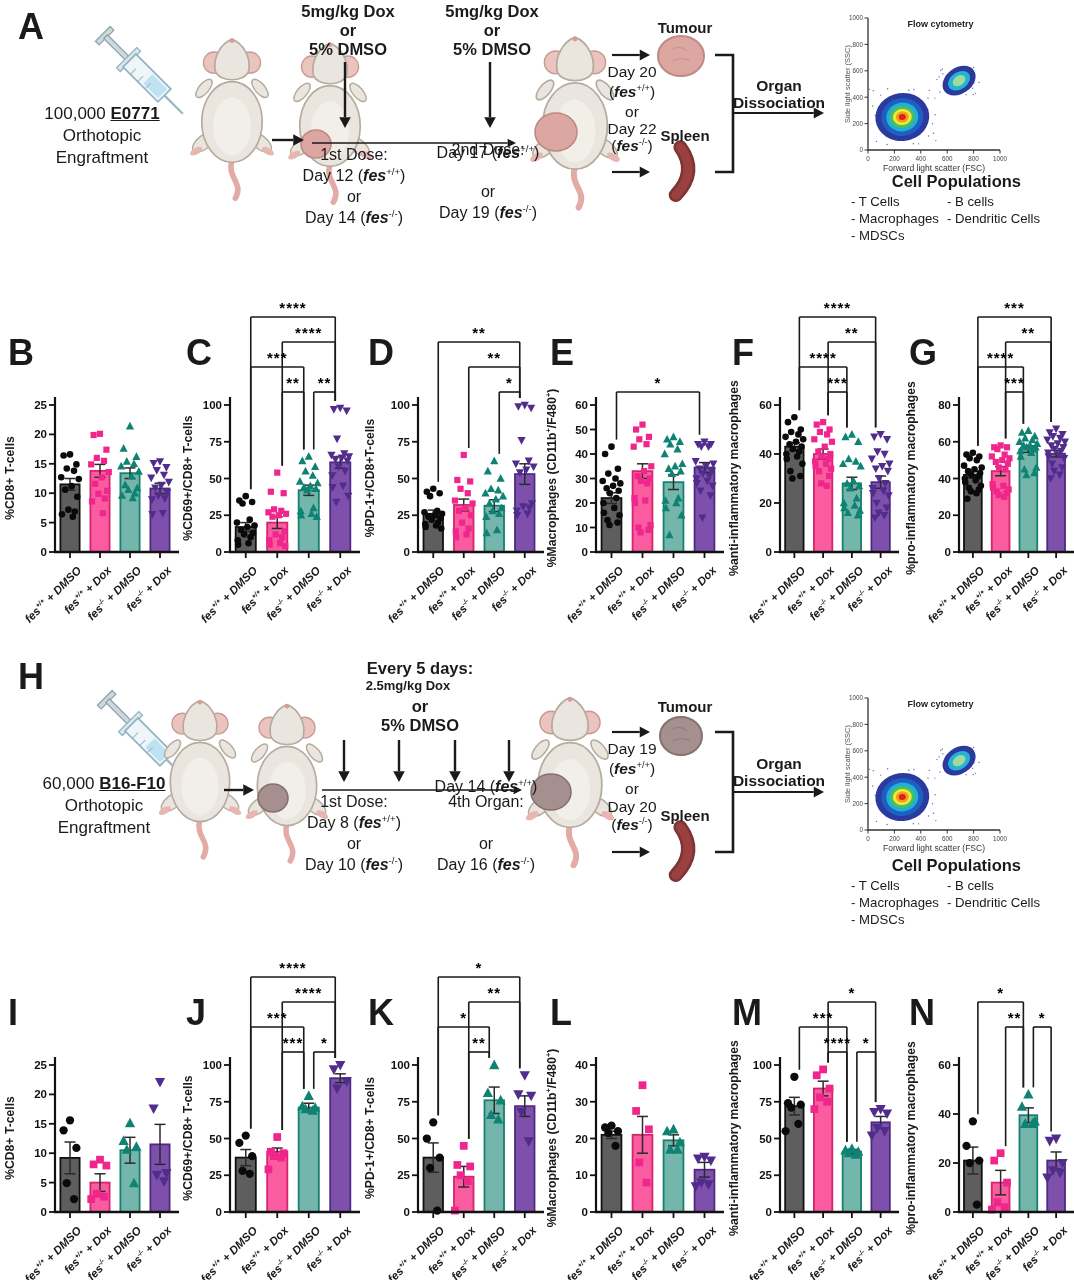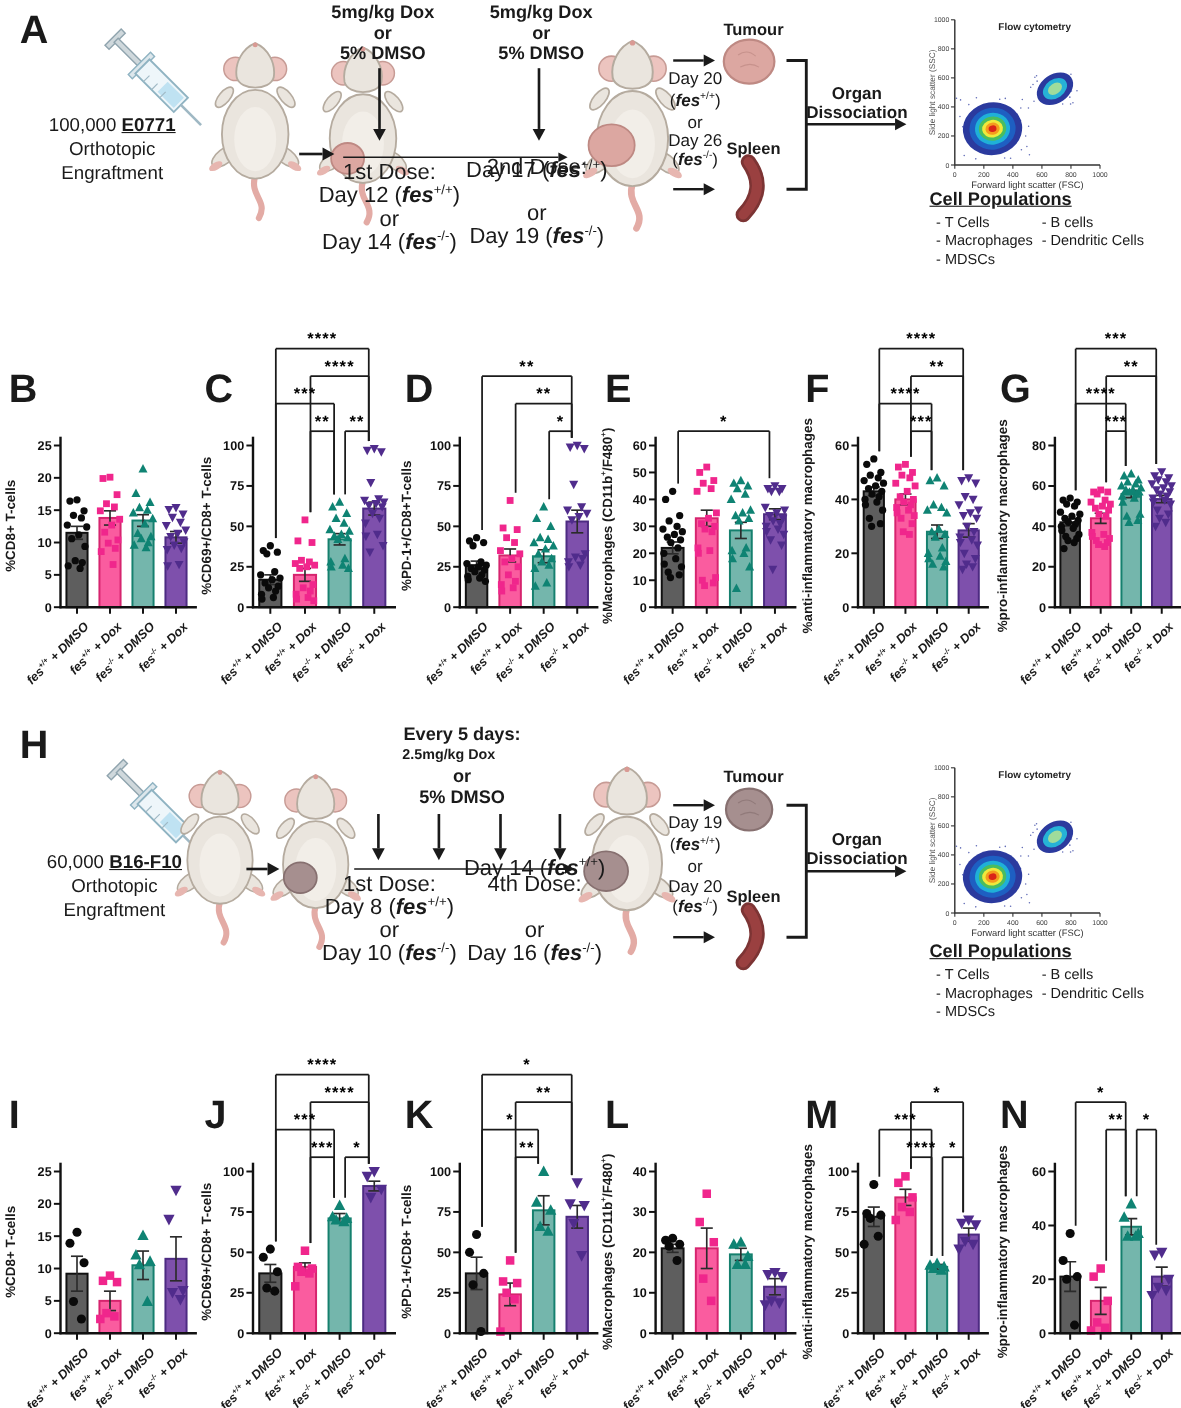--- a/index.html
+++ b/index.html
@@ -1,27 +1,27 @@
 <!DOCTYPE html>
 <html><head>
 <meta charset="utf-8">
 <style>
   html,body{margin:0;padding:0;background:#fff;}
   #figure{position:relative;width:1074px;height:1280px;background:#ffffff;overflow:hidden;
           font-family:"Liberation Sans",sans-serif;color:#1a1a1a;}
   .abs{position:absolute;}
-  .t{position:absolute;line-height:1.18;white-space:nowrap;text-align:center;font-size:20px;}
+  .t{position:absolute;line-height:1.18;white-space:nowrap;text-align:center;font-size:16px;}
   .tb{font-weight:700;}
   .small{font-size:13.2px;white-space:nowrap;text-align:left;}
   .plab{position:absolute;font-size:36px;font-weight:900;letter-spacing:0;}
   .bu{font-weight:700;text-decoration:underline;}
   sup{font-size:60%;vertical-align:super;line-height:0;}
   i{font-style:italic;}
   .t i{font-weight:700;}
-  .cpt{position:absolute;font-size:16.5px;font-weight:800;text-decoration:underline;text-align:left;}
+  .cpt{position:absolute;font-size:16.5px;font-weight:800;text-align:right;}
   .chart{position:absolute;height:340px;overflow:visible;}
   .chart .letter{position:absolute;left:6px;top:44px;font-size:36px;font-weight:900;}
   .chart .ylab{position:absolute;height:22px;text-align:center;font-weight:700;font-size:12.2px;
                transform:rotate(-90deg);white-space:nowrap;}
   .chart .xlab{position:absolute;width:96px;text-align:right;font-size:11.5px;font-weight:700;
                font-style:italic;transform:rotate(-45deg);transform-origin:100% 0;white-space:nowrap;}
   svg text{font-family:"Liberation Sans",sans-serif;}
 </style>
 </head>
 <body>
@@ -233,21 +233,21 @@
   <div class="t" style="left:286px;top:209px;width:136px">Day 14 (<i>fes</i><sup>-/-</sup>)</div>
 
   <div class="t" style="left:420px;top:141px;width:136px">2nd Dose:</div>
   <div class="t" style="left:420px;top:144px;width:136px">Day 17 (<i>fes</i><sup>+/+</sup>)</div>
   <div class="t" style="left:420px;top:183px;width:136px">or</div>
   <div class="t" style="left:420px;top:204px;width:136px">Day 19 (<i>fes</i><sup>-/-</sup>)</div>
 
   <div class="t" style="left:597px;top:63px;width:70px;font-size:15.5px">Day 20</div>
   <div class="t" style="left:597px;top:83px;width:70px;font-size:15.5px">(<i>fes</i><sup>+/+</sup>)</div>
   <div class="t" style="left:597px;top:103px;width:70px;font-size:15.5px">or</div>
-  <div class="t" style="left:597px;top:120px;width:70px;font-size:15.5px">Day 26</div>
+  <div class="t" style="left:597px;top:120px;width:70px;font-size:15.5px">Day 22</div>
   <div class="t" style="left:597px;top:137px;width:70px;font-size:15.5px">(<i>fes</i><sup>-/-</sup>)</div>
 
   <div class="t tb" style="left:648px;top:19px;width:74px;font-size:15px">Tumour</div>
   <div class="t tb" style="left:648px;top:127px;width:74px;font-size:15px">Spleen</div>
 
   <div class="t tb" style="left:724px;top:77px;width:110px;font-size:15.5px">Organ</div>
   <div class="t tb" style="left:724px;top:94px;width:110px;font-size:15.5px">Dissociation</div>
 
   <div class="cpt" style="left:845px;top:172px;width:176px">Cell Populations</div>
   <div class="t small" style="left:851px;top:194px">- T Cells</div>
@@ -427,21 +427,21 @@
   <div class="t tb" style="left:348px;top:659px;width:144px;font-size:16.5px">Every 5 days:</div>
   <div class="t tb" style="left:336px;top:678px;width:144px;font-size:13px">2.5mg/kg Dox</div>
   <div class="t tb" style="left:348px;top:697px;width:144px;font-size:16.5px">or</div>
   <div class="t tb" style="left:348px;top:716px;width:144px;font-size:16.5px">5% DMSO</div>
 
   <div class="t" style="left:286px;top:793px;width:136px">1st Dose:</div>
   <div class="t" style="left:286px;top:814px;width:136px">Day 8 (<i>fes</i><sup>+/+</sup>)</div>
   <div class="t" style="left:286px;top:835px;width:136px">or</div>
   <div class="t" style="left:286px;top:856px;width:136px">Day 10 (<i>fes</i><sup>-/-</sup>)</div>
 
-  <div class="t" style="left:418px;top:793px;width:136px">4th Dose:</div>
+  <div class="t" style="left:418px;top:793px;width:136px">4th Organ:</div>
   <div class="t" style="left:418px;top:778px;width:136px">Day 14 (<i>fes</i><sup>+/+</sup>)</div>
   <div class="t" style="left:418px;top:835px;width:136px">or</div>
   <div class="t" style="left:418px;top:856px;width:136px">Day 16 (<i>fes</i><sup>-/-</sup>)</div>
 
   <div class="t" style="left:597px;top:740px;width:70px;font-size:15.5px">Day 19</div>
   <div class="t" style="left:597px;top:760px;width:70px;font-size:15.5px">(<i>fes</i><sup>+/+</sup>)</div>
   <div class="t" style="left:597px;top:780px;width:70px;font-size:15.5px">or</div>
   <div class="t" style="left:597px;top:798px;width:70px;font-size:15.5px">Day 20</div>
   <div class="t" style="left:597px;top:816px;width:70px;font-size:15.5px">(<i>fes</i><sup>-/-</sup>)</div>
 

